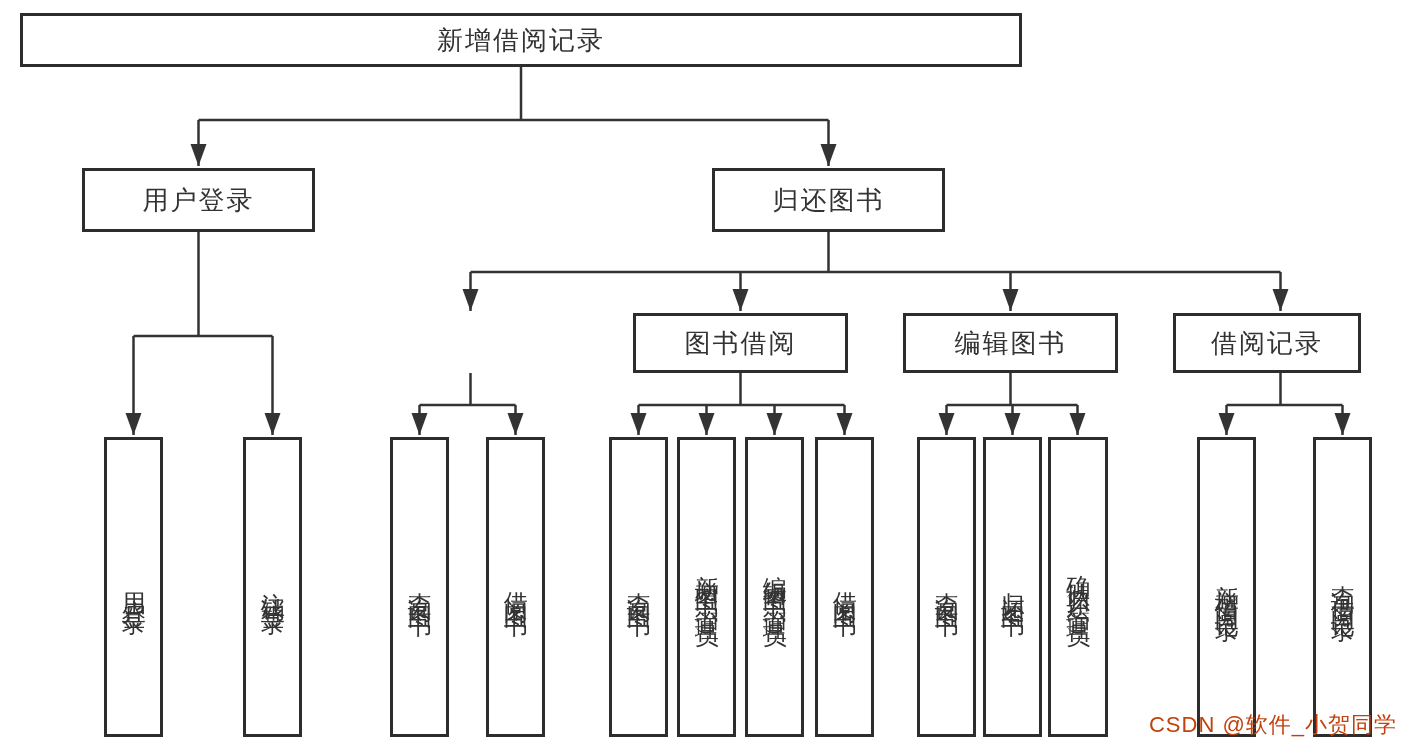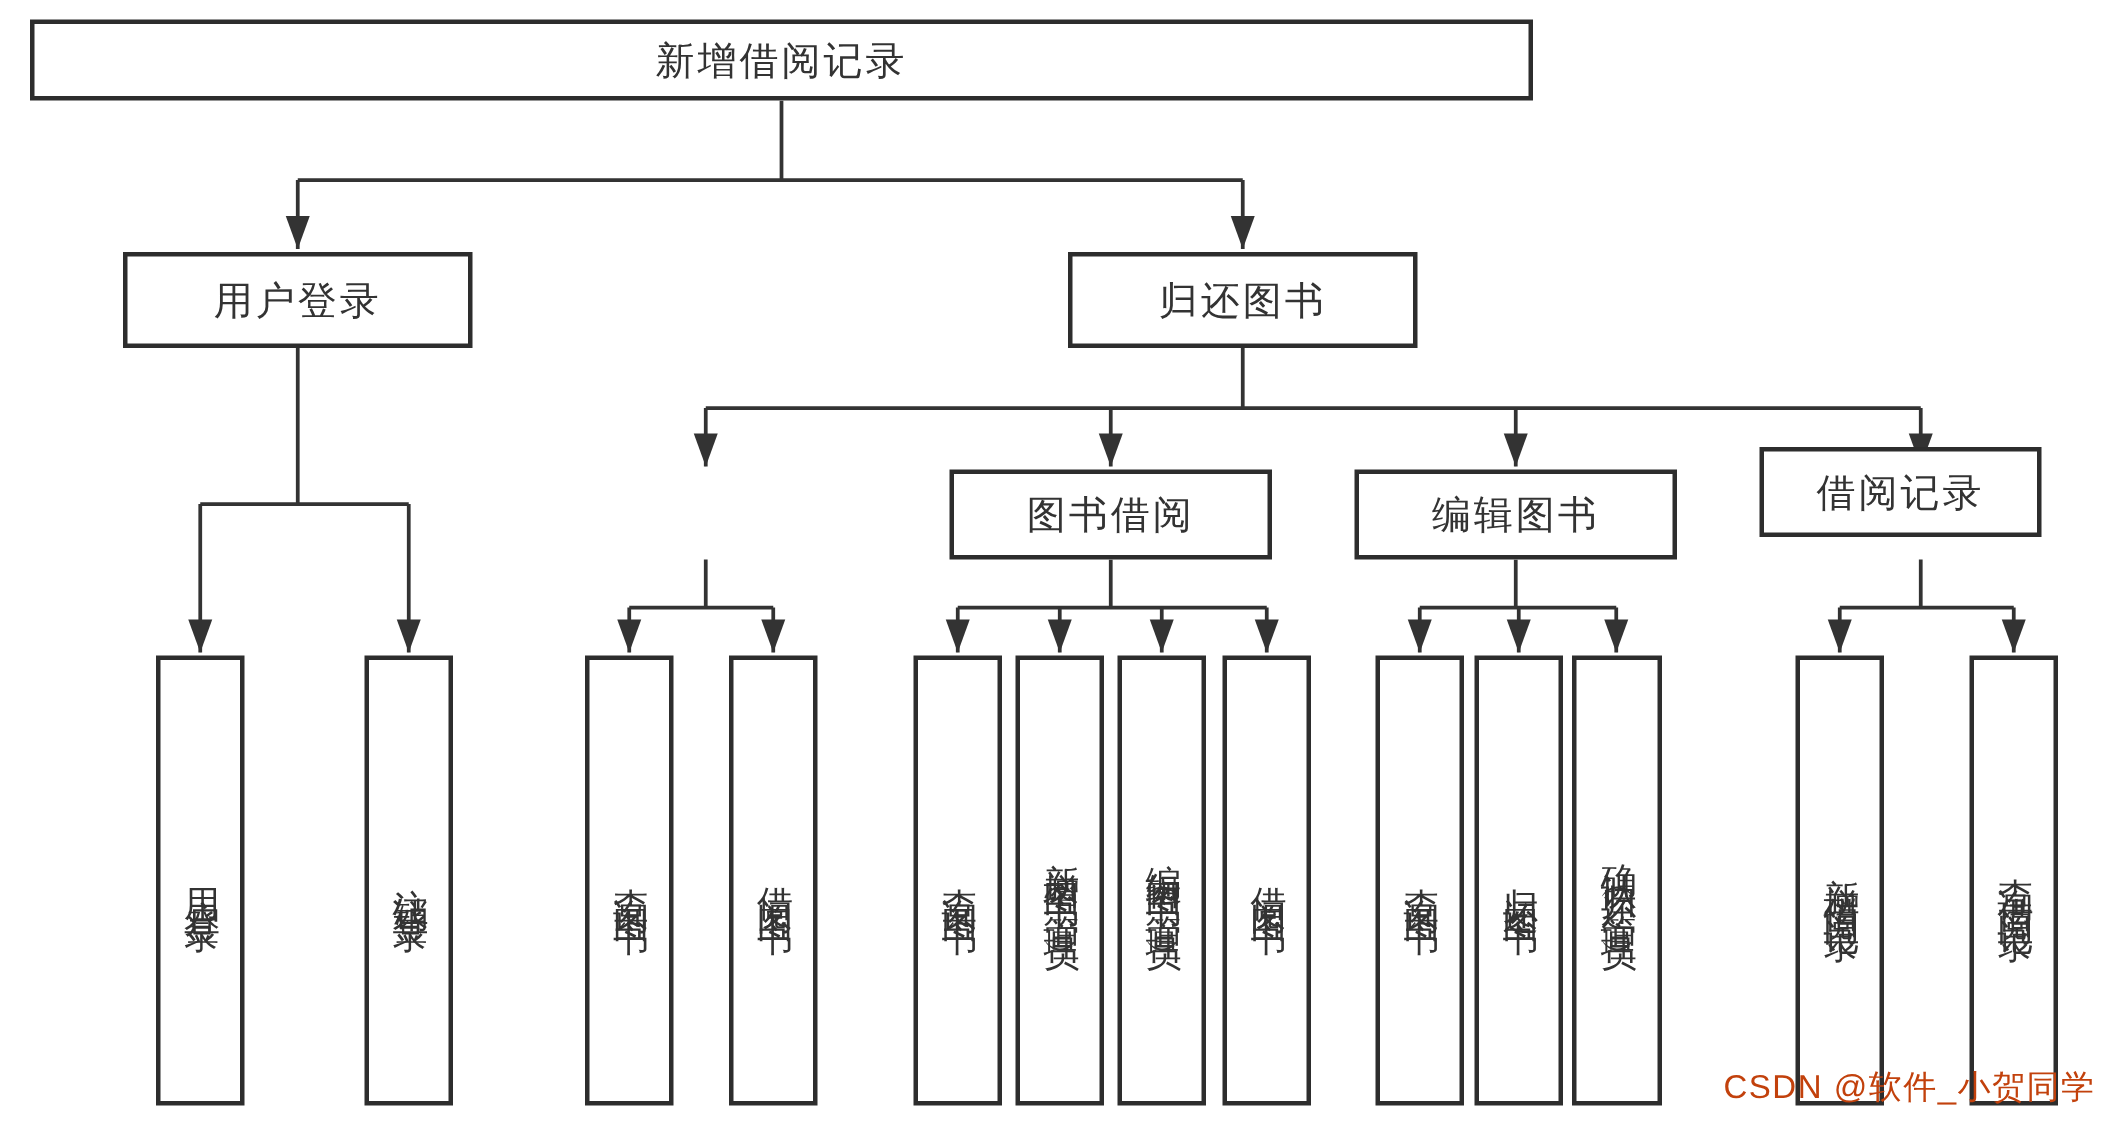--- a/index.html
+++ b/index.html
@@ -80,21 +80,21 @@
   <div class="box hbox" style="left:712px;top:168px;width:233px;height:64px">
     <span class="lbl">归还图书</span>
   </div>
 
   <div class="box hbox" style="left:633px;top:313px;width:215px;height:60px">
     <span class="lbl">图书借阅</span>
   </div>
   <div class="box hbox" style="left:903px;top:313px;width:215px;height:60px">
     <span class="lbl">编辑图书</span>
   </div>
-  <div class="box hbox" style="left:1173px;top:298px;width:188px;height:60px">
+  <div class="box hbox" style="left:1173px;top:313px;width:188px;height:60px">
     <span class="lbl">借阅记录</span>
   </div>
 
   <div class="box vbox" style="left:104px;top:437px;width:59px;height:300px">
     <span class="lbl">用户登录</span>
   </div>
   <div class="box vbox" style="left:243px;top:437px;width:59px;height:300px">
     <span class="lbl">注销登录</span>
   </div>
 

